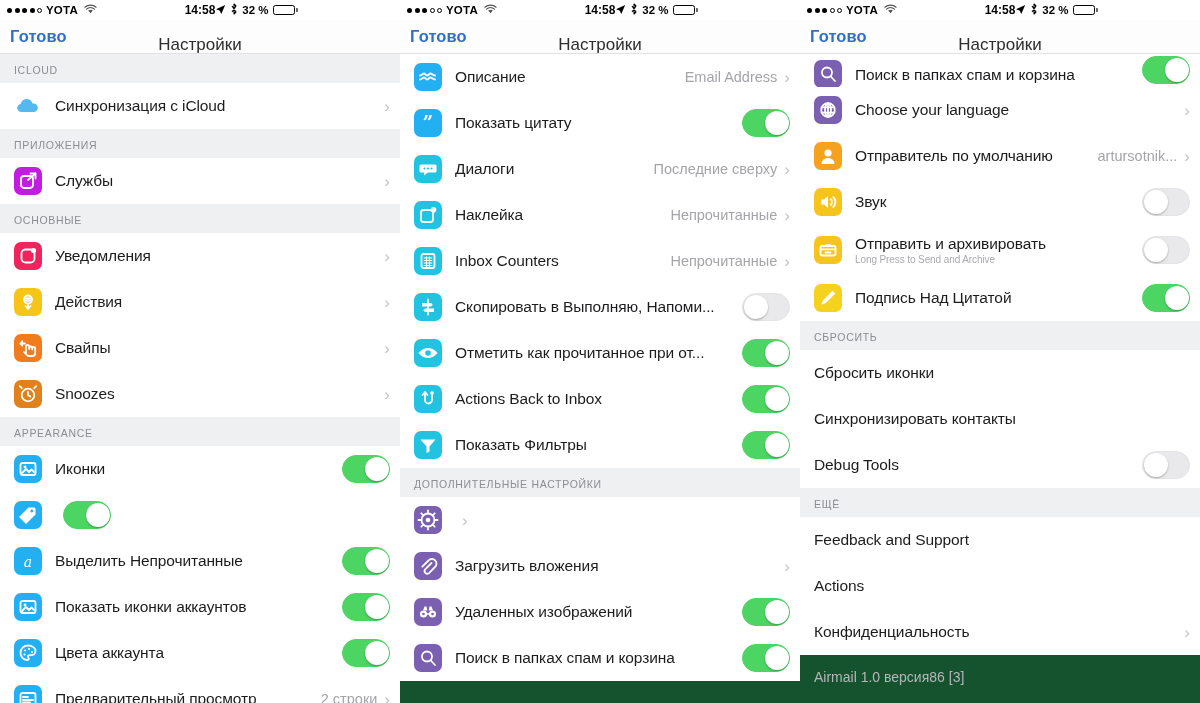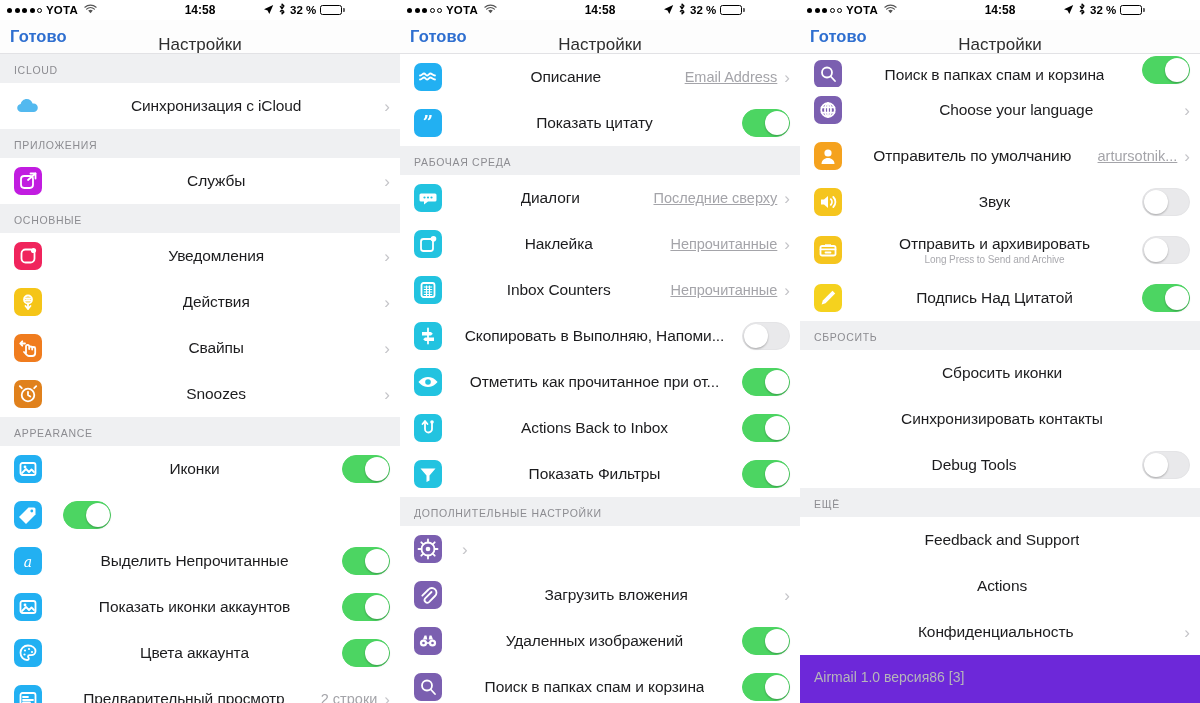--- a/index.html
+++ b/index.html
@@ -26,21 +26,21 @@
     font-size: 11.5px; font-weight: bold; color: #000;
     background: #fff;
   }
   .sb-left { display: flex; align-items: center; gap: 4px; flex: 1 1 0; }
   .dots { display: flex; align-items: center; gap: 2.5px; }
   .dot { width: 5px; height: 5px; border-radius: 50%; background: #000; }
   .dot.empty { background: transparent; border: 1px solid #000; width: 5px; height: 5px; }
   .carrier { font-size: 11.5px; font-weight: bold; letter-spacing: .2px; }
   .wifi { margin-left: 2px; }
   .sb-center { flex: 0 0 auto; font-size: 12px; font-weight: bold; }
-  .sb-right { flex: 1 1 0; display: flex; align-items: center; justify-content: center; gap: 4px; }
+  .sb-right { flex: 1 1 0; display: flex; align-items: center; justify-content: flex-start; gap: 4px; }
   .batt-wrap { display: flex; align-items: center; }
   .batt-body {
     width: 22px; height: 10px; border: 1.2px solid #000; border-radius: 2.5px;
     padding: 1px; position: relative;
   }
   .batt-fill { height: 100%; background: #000; border-radius: 1px; }
   .batt-cap { width: 2px; height: 4px; background: #000; border-radius: 0 1px 1px 0; margin-left: 1px; opacity:.6;}
   .pct { font-size: 11.5px; font-weight: bold; }
 
   
@@ -55,21 +55,21 @@
     position: absolute; left: 10px;
     color: #2f6fd0; font-size: 16.5px; font-weight: bold;
     letter-spacing: .1px;
   }
   .nav-title {
     width: 100%; text-align: center;
     font-size: 17px; color: #2d2d2d; font-weight: 400; margin-top: 16px;
   }
 
   
-  .list { flex: 1 1 auto; overflow: hidden; background: #6d28d9; }
+  .list { flex: 1 1 auto; overflow: hidden; background: #14532d; }
 
   .section-header {
     background: #eff0f2;
     color: #8c8c91;
     font-size: 10.5px;
     letter-spacing: .7px;
     padding: 8px 0 6px 14px;
     text-transform: uppercase;
     height: 29px;
     display: flex; align-items: center;
@@ -101,28 +101,27 @@
   }
   .icon svg { display: block; }
   .icon-plain { background: transparent !important; }
 
   .row-label {
     font-size: 15.5px; color: #1c1c1e;
     white-space: nowrap; overflow: hidden; text-overflow: ellipsis;
     flex: 1 1 auto; min-width: 0;
     letter-spacing: -.1px;
   }
-  .row-labelwrap { flex: 1 1 auto; min-width: 0; display: flex; flex-direction: column; justify-content: center; align-items: center; }
+  .row-labelwrap { flex: 1 1 auto; min-width: 0; display: flex; flex-direction: column; justify-content: center; }
   .row-sublabel { font-size: 10px; color: #a9a9ae; margin-top: 1px; letter-spacing: -.1px; }
 
   .row-value {
     font-size: 14.5px; color: #a4a4a9;
     margin-left: 8px; white-space: nowrap;
     flex: 0 0 auto;
-    text-decoration: underline;
   }
   .chev {
     margin-left: 7px; flex: 0 0 auto;
     color: #c5c5c9; font-size: 17px; line-height: 1;
     font-weight: 300;
   }
 
   .switch {
     flex: 0 0 auto; margin-left: 8px;
     width: 48px; height: 28px; border-radius: 16px;
@@ -420,21 +419,20 @@
               </svg>
             </div>
             <div class="row-labelwrap">
               <div class="row-label">Показать цитату</div>
             </div>
             <div class="switch on" aria-checked="true">
               <div class="knob"></div>
             </div>
           </div>
         </div>
-        <div class="section-header">РАБОЧАЯ СРЕДА</div>
         <div class="section-body">
           <div class="row">
             <div class="icon" style="background: rgb(34, 195, 224);">
               <svg width="28" height="28" viewBox="0 0 28 28">
                 <path d="M7 9.5h14a1.5 1.5 0 0 1 1.5 1.5v5a1.5 1.5 0 0 1-1.5 1.5h-7l-4 3v-3H7a1.5 1.5 0 0 1-1.5-1.5v-5A1.5 1.5 0 0 1 7 9.5z" fill="#fff"></path>
                 <circle cx="10.5" cy="13.5" r="1.1" fill="#22c3e0"></circle>
                 <circle cx="14" cy="13.5" r="1.1" fill="#22c3e0"></circle>
                 <circle cx="17.5" cy="13.5" r="1.1" fill="#22c3e0"></circle>
               </svg>
             </div>

